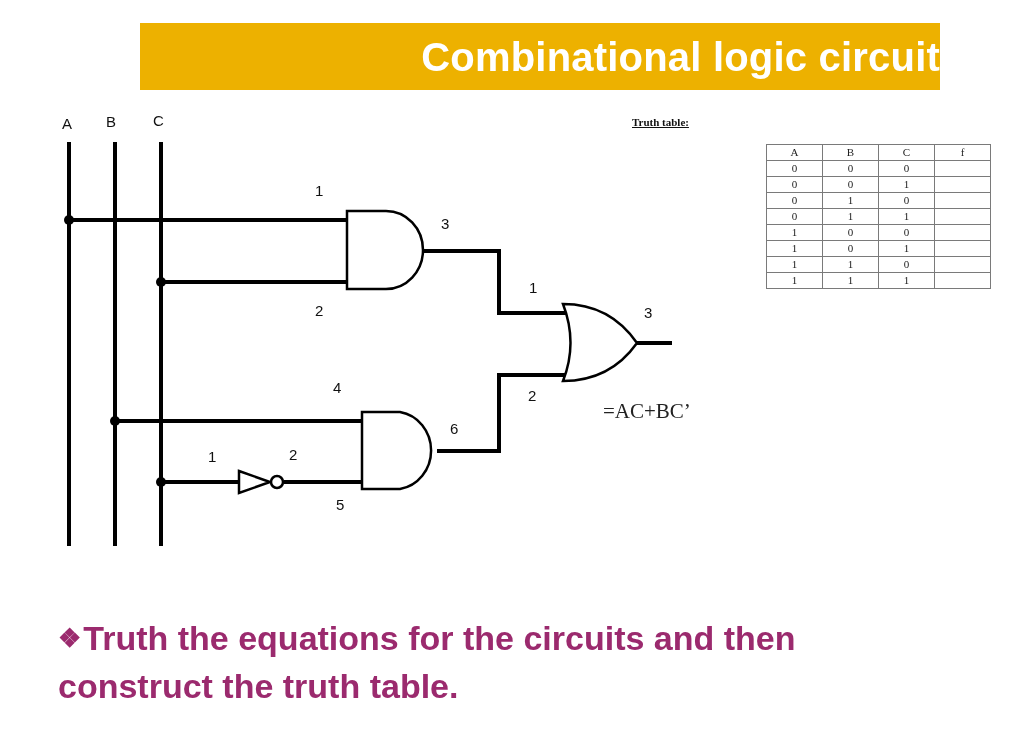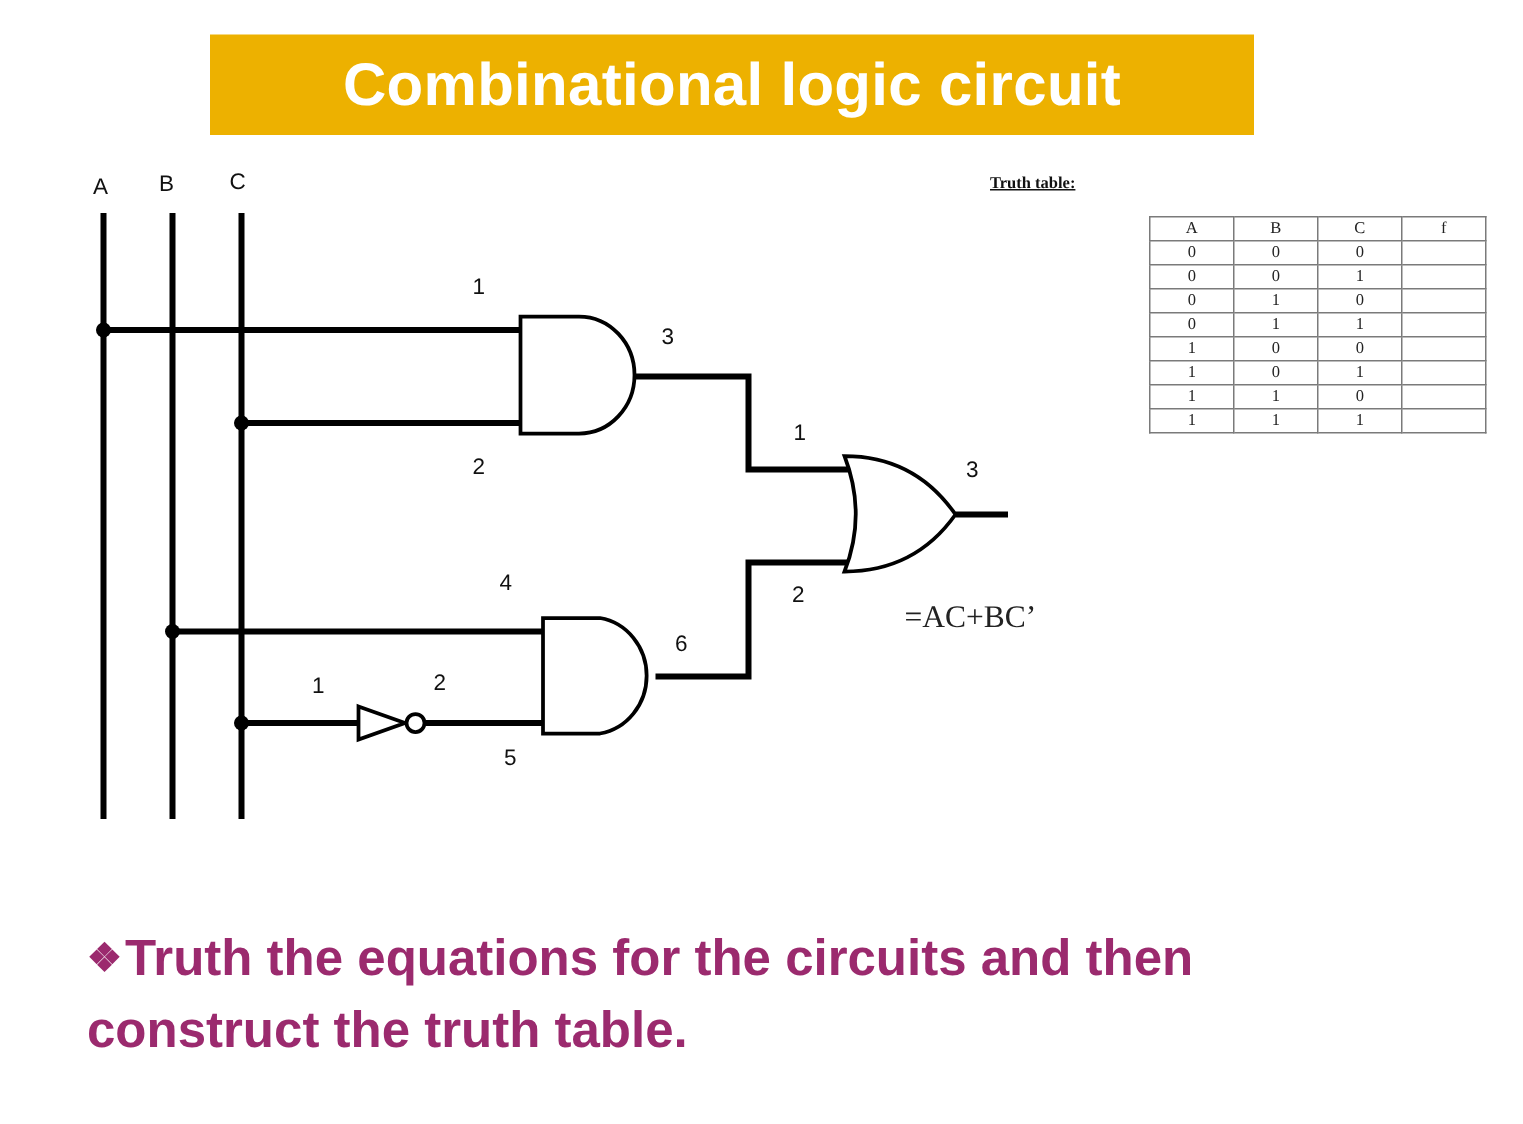--- a/index.html
+++ b/index.html
@@ -11,26 +11,26 @@
       width: 1015px;
       height: 749px;
       position: relative;
       overflow: hidden;
       font-family: "Liberation Sans", sans-serif;
     }
     .title-bar {
       position: absolute;
       left: 140px;
       top: 23px;
-      width: 696px;
+      width: 800px;
       height: 67px;
       background: #EDB100;
       display: flex;
       align-items: center;
-      justify-content: center;
+      justify-content: flex-end;
     }
     .title-text {
       color: #ffffff;
       font-family: "Liberation Sans", sans-serif;
       font-weight: bold;
       font-size: 40px;
       letter-spacing: 0.2px;
       line-height: 1;
     }
     .circuit {
@@ -45,21 +45,21 @@
       font-size: 15px;
       fill: #111111;
     }
     .circuit .expr {
       font-family: "Liberation Serif", serif;
       font-size: 21px;
       fill: #222222;
     }
     .tt-caption {
       position: absolute;
-      left: 660px;
+      left: 632px;
       top: 116px;
       font-family: "Liberation Serif", serif;
       font-weight: bold;
       font-size: 11px;
       text-decoration: underline;
       color: #111111;
     }
     .truth-table {
       position: absolute;
       left: 766px;

